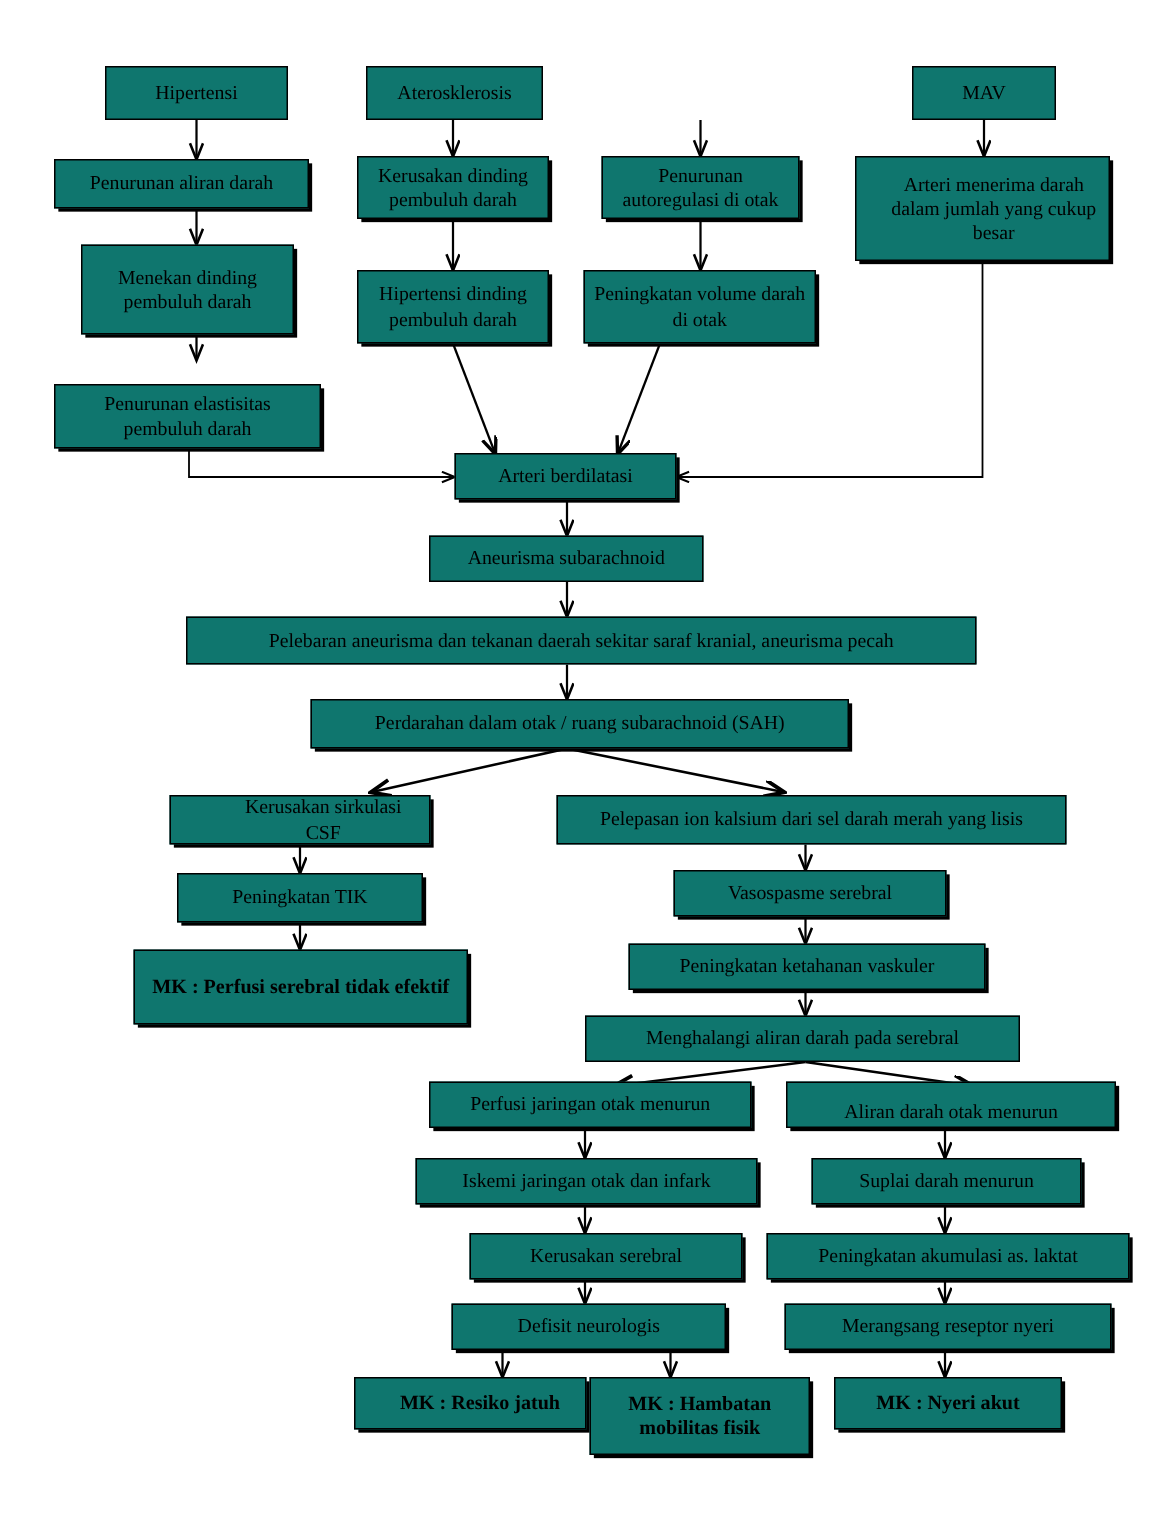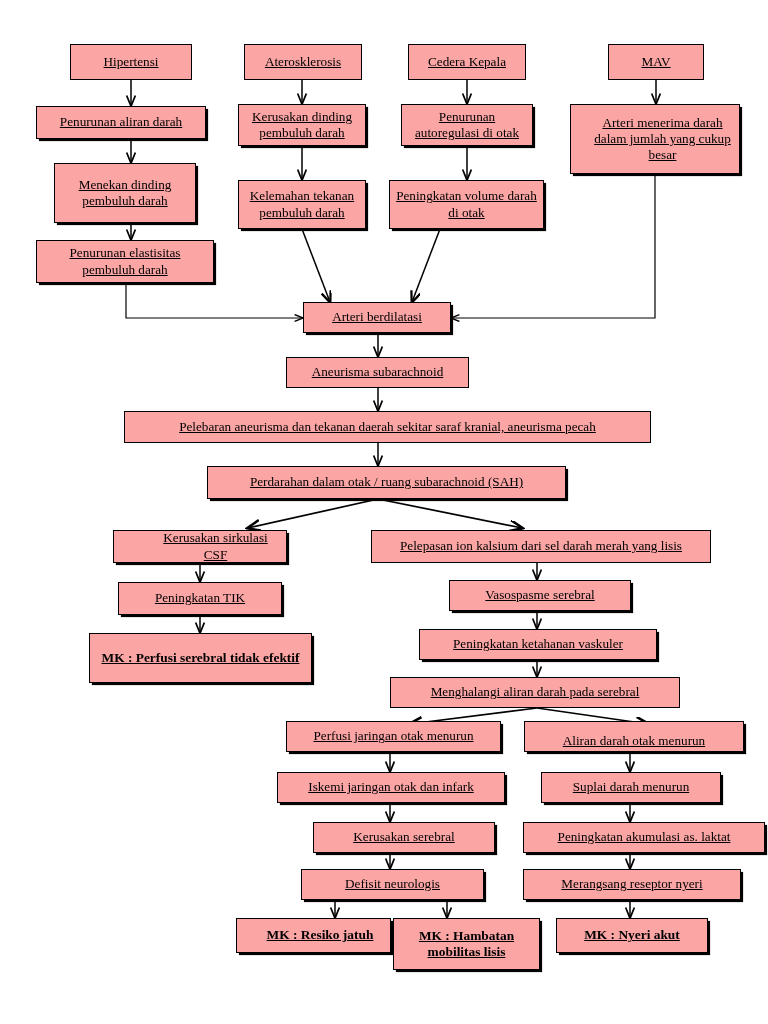--- a/index.html
+++ b/index.html
@@ -23,33 +23,32 @@
     position: absolute;
     left: 0;
     top: 0;
     width: 768px;
     height: 1024px;
     pointer-events: none;
   }
   .node {
     position: absolute;
     box-sizing: border-box;
-    background: #fca5a5;
+    background: #0f766e;
     border: 1.6px solid #000000;
     display: flex;
     align-items: center;
     justify-content: center;
     text-align: center;
     line-height: 1.22;
     font-size: 13.2px;
     padding: 2px 5px;
     
     box-shadow: 2.5px 2.5px 0 -0.4px #000000;
     z-index: 2;
-    text-decoration: underline;
   }
   .node.plain {
     box-shadow: none;
   }
   .node.bold {
     font-weight: bold;
     font-size: 13.4px;
     align-items: center;
   }
 </style>
@@ -143,23 +142,20 @@
   </svg>
 
   <div class="node plain" style="left:70px; top:44px; width:122px; height:36px;">
     <span>Hipertensi</span>
   </div>
 
   <div class="node plain" style="left:244px; top:44px; width:118px; height:36px;">
     <span>Aterosklerosis</span>
   </div>
 
-  <div class="node plain" style="left:408px; top:44px; width:118px; height:36px;">
-    <span>Cedera Kepala</span>
-  </div>
 
   <div class="node plain" style="left:608px; top:44px; width:96px; height:36px;">
     <span>MAV</span>
   </div>
 
   <div class="node" style="left:36px; top:106px; width:170px; height:33px;">
     <span>Penurunan aliran darah</span>
   </div>
 
   <div class="node" style="left:238px; top:104px; width:128px; height:42px;">
@@ -172,28 +168,28 @@
 
   <div class="node" style="left:570px; top:104px; width:170px; height:70px;padding-left:20px;">
     <span>Arteri menerima darah dalam jumlah yang cukup besar</span>
   </div>
 
   <div class="node" style="left:54px; top:163px; width:142px; height:60px;">
     <span>Menekan dinding pembuluh darah</span>
   </div>
 
   <div class="node" style="left:238px; top:180px; width:128px; height:49px;">
-    <span>Kelemahan tekanan pembuluh darah</span>
+    <span>Hipertensi dinding pembuluh darah</span>
   </div>
 
   <div class="node" style="left:389px; top:180px; width:155px; height:49px;">
     <span>Peningkatan volume darah di otak</span>
   </div>
 
-  <div class="node" style="left:36px; top:240px; width:178px; height:43px;">
+  <div class="node" style="left:36px; top:256px; width:178px; height:43px;">
     <span>Penurunan elastisitas pembuluh darah</span>
   </div>
 
   <div class="node" style="left:303px; top:302px; width:148px; height:31px;">
     <span>Arteri berdilatasi</span>
   </div>
 
   <div class="node plain" style="left:286px; top:357px; width:183px; height:31px;">
     <span>Aneurisma subarachnoid</span>
   </div>
@@ -248,32 +244,32 @@
 
   <div class="node" style="left:301px; top:869px; width:183px; height:31px;">
     <span>Defisit neurologis</span>
   </div>
 
   <div class="node bold" style="left:236px; top:918px; width:155px; height:35px;padding-left:18px;">
     <span>MK : Resiko jatuh</span>
   </div>
 
   <div class="node bold" style="left:393px; top:918px; width:147px; height:52px;">
-    <span>MK : Hambatan mobilitas lisis</span>
+    <span>MK : Hambatan mobilitas fisik</span>
   </div>
 
   <div class="node" style="left:524px; top:721px; width:220px; height:31px;align-items:flex-end;">
     <span>Aliran darah otak menurun</span>
   </div>
 
   <div class="node" style="left:541px; top:772px; width:180px; height:31px;">
     <span>Suplai darah menurun</span>
   </div>
 
-  <div class="node" style="left:523px; top:822px; width:242px; height:31px;text-align:center;">
+  <div class="node" style="left:511px; top:822px; width:242px; height:31px;text-align:center;">
     <span>Peningkatan akumulasi as. laktat</span>
   </div>
 
   <div class="node" style="left:523px; top:869px; width:218px; height:31px;">
     <span>Merangsang reseptor nyeri</span>
   </div>
 
   <div class="node bold" style="left:556px; top:918px; width:152px; height:35px;">
     <span>MK : Nyeri akut</span>
   </div>

